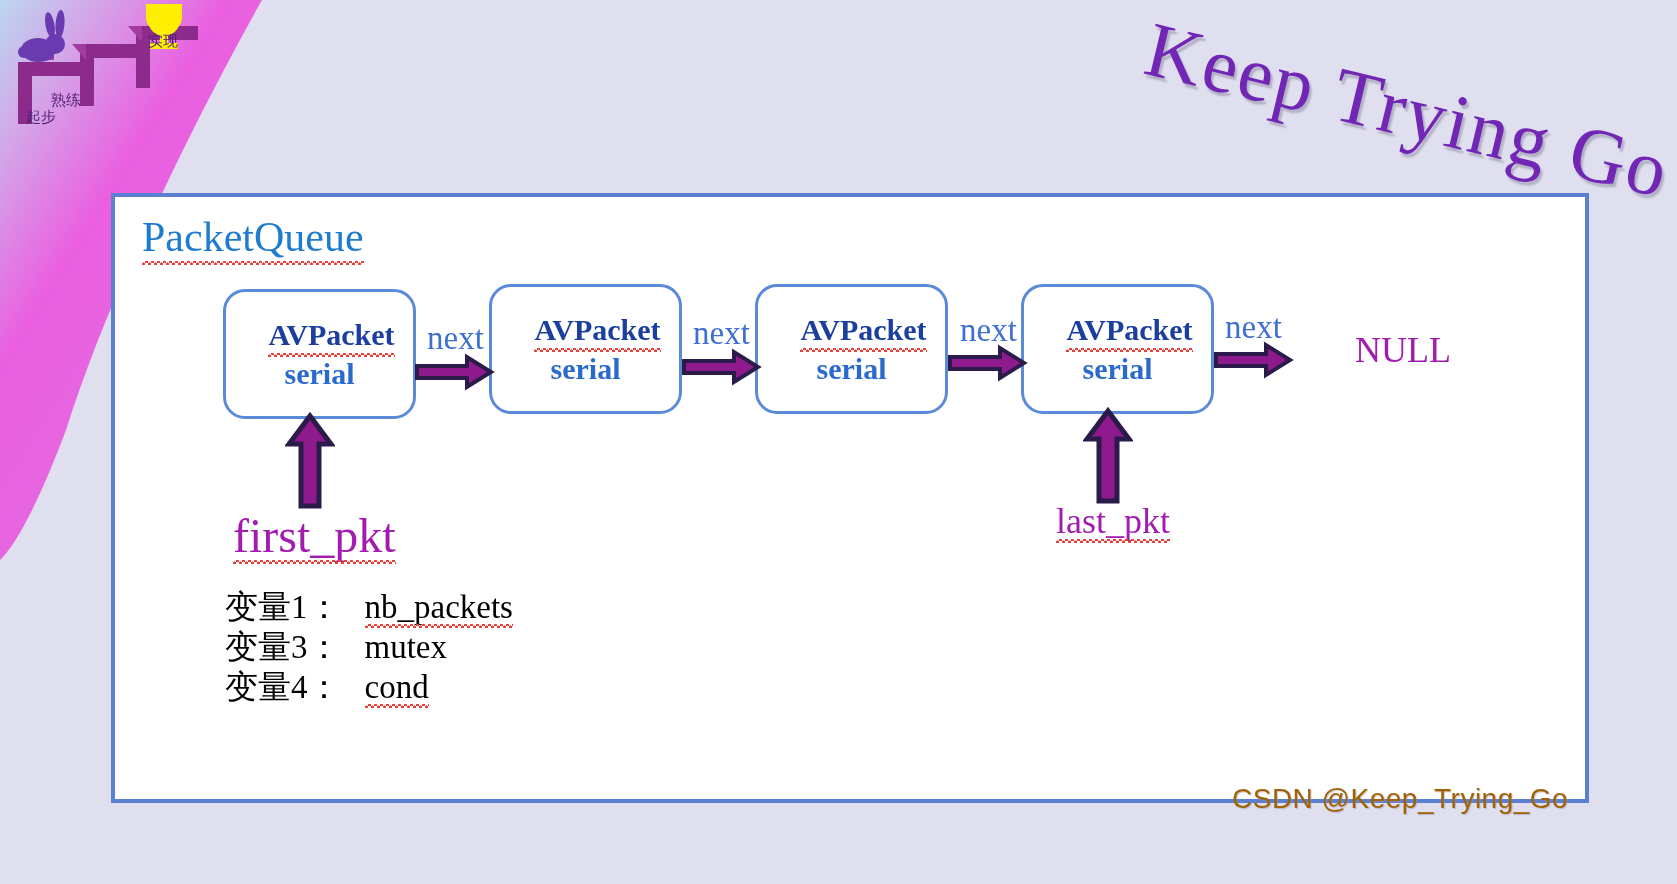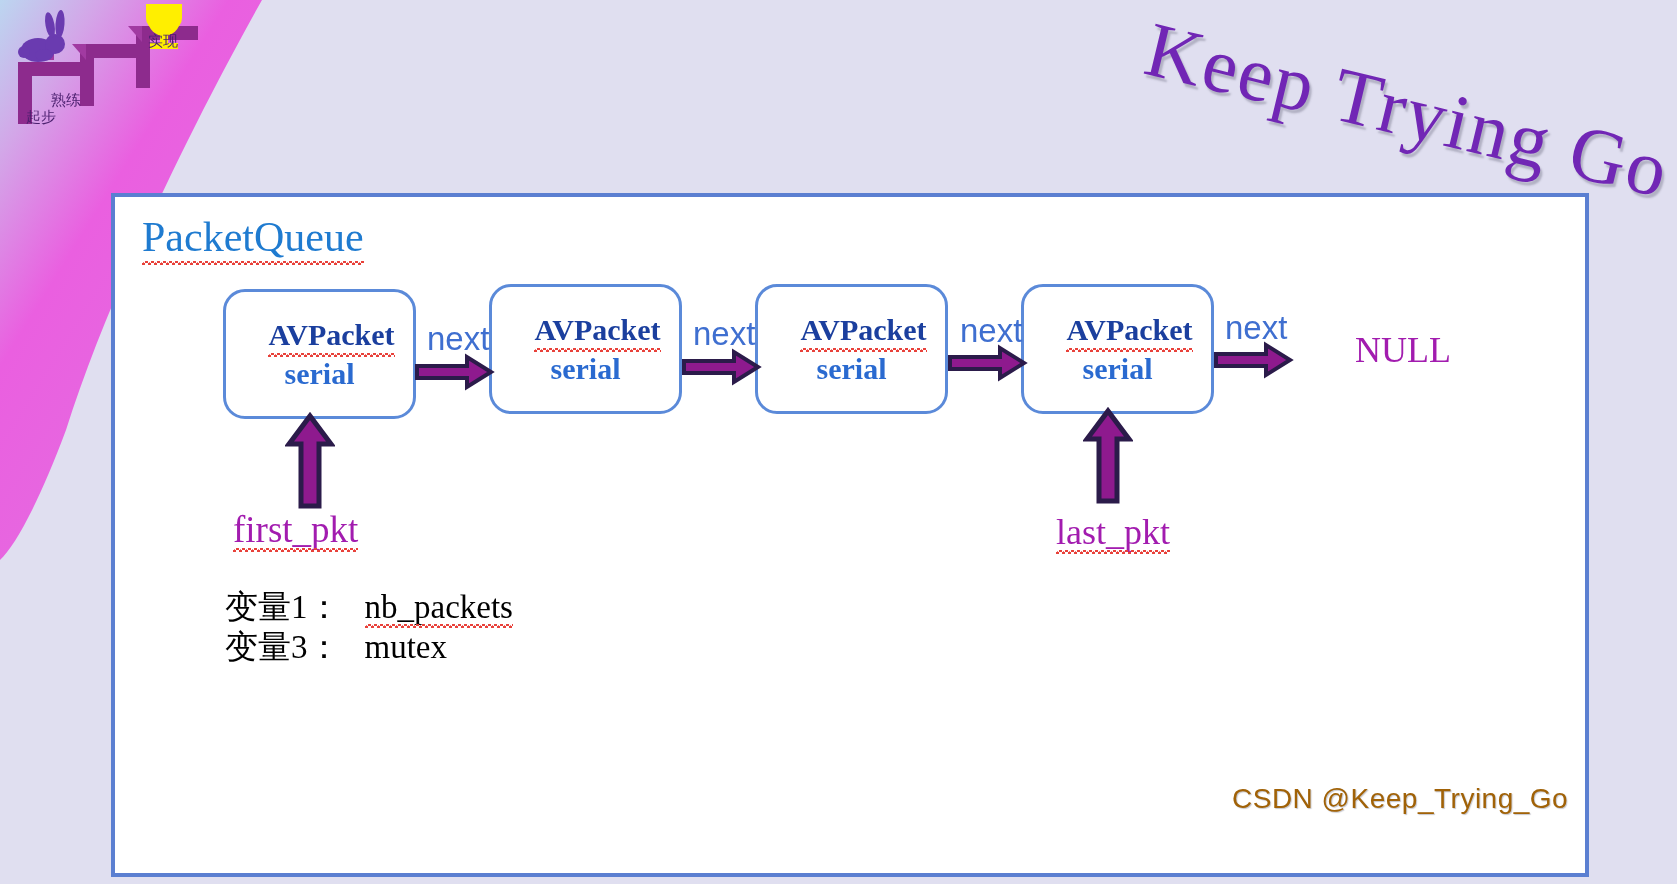--- a/index.html
+++ b/index.html
@@ -58,21 +58,21 @@
     text-shadow: 3px 3px 2px rgba(120,120,140,0.45);
     letter-spacing: 2px;
   }
 
   
   .panel {
     position: absolute;
     left: 111px;
     top: 193px;
     width: 1478px;
-    height: 684px;
+    height: 610px;
     background: #ffffff;
     border: 4px solid #5b7fd1;
     box-sizing: border-box;
   }
 
   .panel-title {
     position: absolute;
     left: 27px;
     top: 16px;
     font-size: 42px;
@@ -119,21 +119,21 @@
     color: #1f5fc4;
     font-size: 30px;
     line-height: 1.30;
   }
   .node .l1 { color: #1b3f9e; margin-left: 24px; }
   .node .l2 { color: #2a6ad0; }
 
   
   .next-label {
     position: absolute;
-    font-family: Liberation Sans, sans-serif;
+    font-family: Liberation Serif, serif;
     font-size: 33px;
     color: #3f6fd0;
     white-space: nowrap;
   }
 
   
   .arrow-h, .arrow-v {
     position: absolute;
   }
 
@@ -275,35 +275,39 @@
 
     <div class="blk" style="left:1240px; top:132px; font-size:36px;">NULL</div>
 
     <svg class="arrow-v" style="left:170px; top:213px;" width="50" height="100" viewBox="0 0 50 100">
       <path d="M16,96 V34 H4 L25,6 L46,34 H34 V96 Z" fill="#8e1a8e" stroke="#2b1b4a" stroke-width="5"></path>
     </svg>
     <svg class="arrow-v" style="left:968px; top:208px;" width="50" height="100" viewBox="0 0 50 100">
       <path d="M16,96 V34 H4 L25,6 L46,34 H34 V96 Z" fill="#8e1a8e" stroke="#2b1b4a" stroke-width="5"></path>
     </svg>
 
-    <div class="blk" style="left:118px; top:311px; font-size:37px;">
+    <div class="blk" style="left:118px; top:311px; font-size:48px;">
       <span class="squiggle dark">first_pkt</span>
     </div>
-    <div class="blk" style="left:941px; top:303px; font-size:36px;margin-top:11px;">
+    <div class="blk" style="left:941px; top:303px; font-size:36px;">
       <span class="squiggle dark">last_pkt</span>
     </div>
 
     <div class="varlist" style="left:110px; top:390px;">
       <div class="row">
         <span class="key">变量1：</span>
         <span class="val squiggle dark">nb_packets</span>
       </div>
       <div class="row">
         <span class="key">变量3：</span>
         <span class="val">mutex</span>
       </div>
+      <div class="row">
+        <span class="key">变量4：</span>
+        <span class="val squiggle dark">cond</span>
+      </div>
     </div>
 
   </div>
 
   <div class="csdn">CSDN @Keep_Trying_Go</div>
 
 </div>
 
 </body></html>

